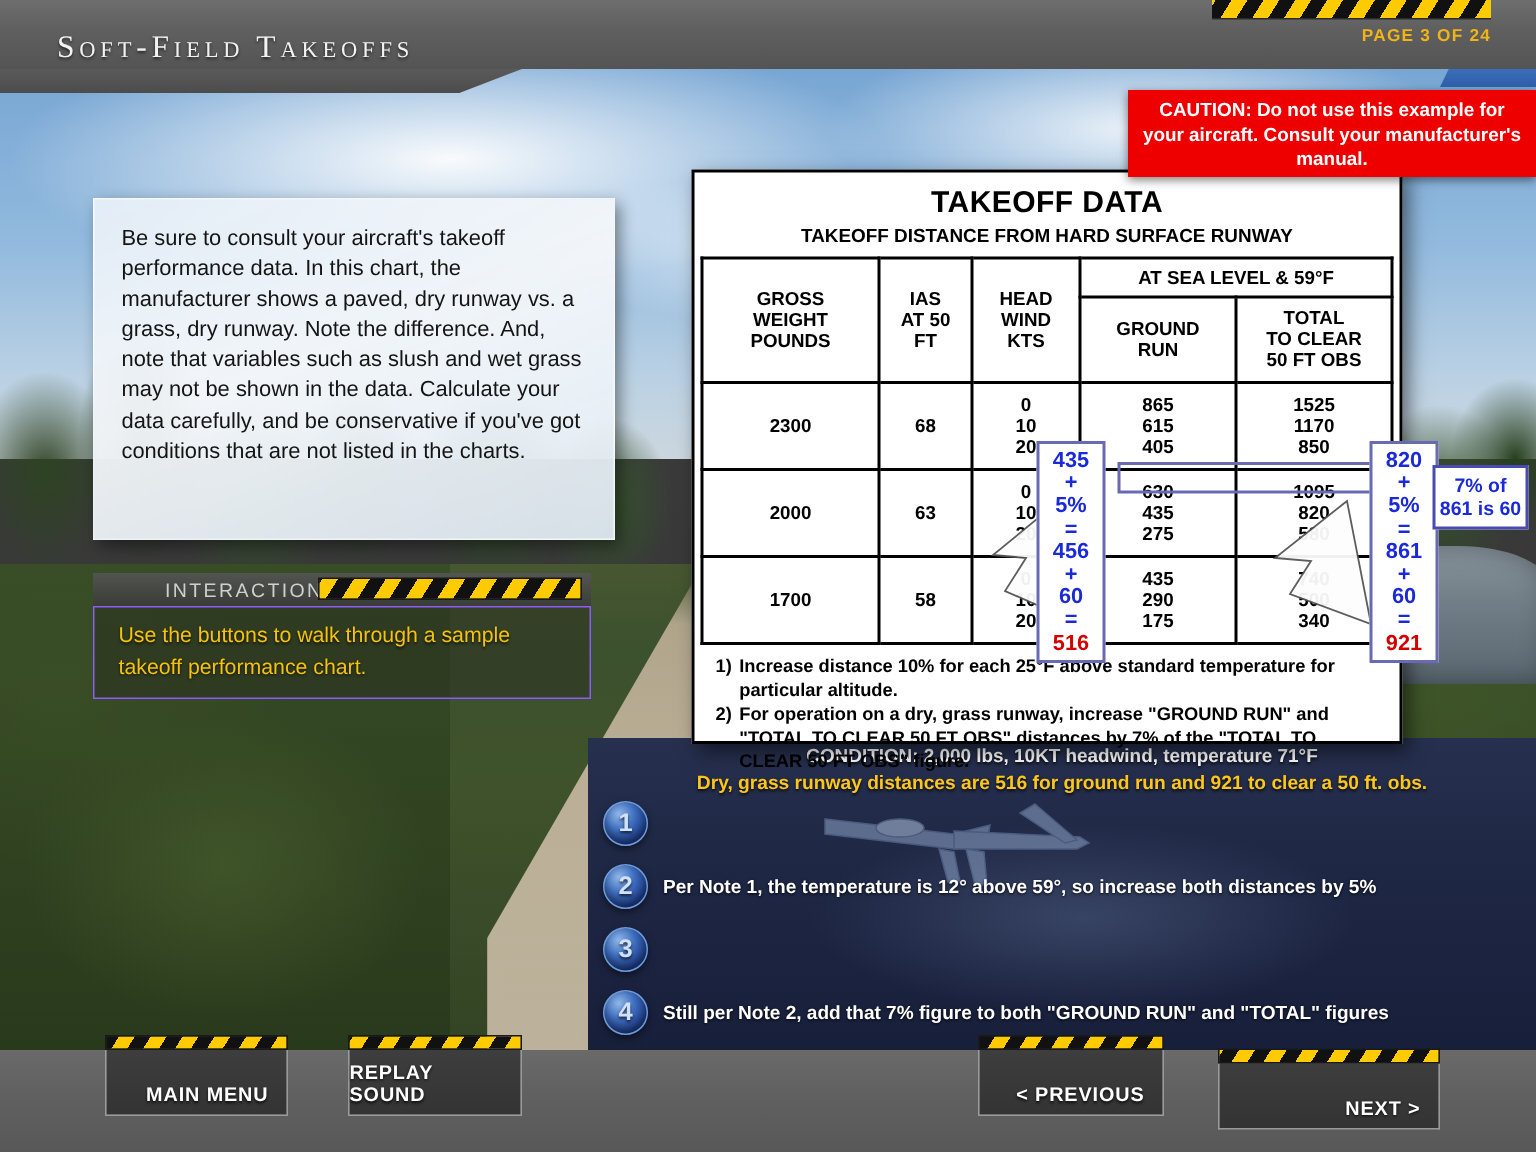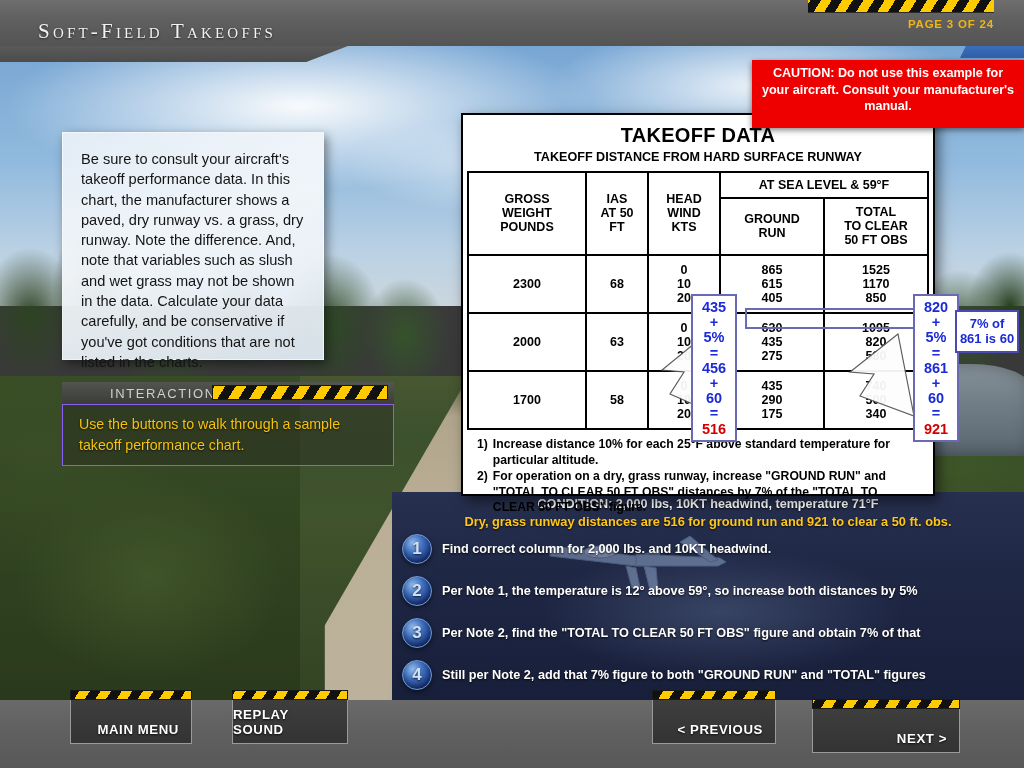--- a/index.html
+++ b/index.html
@@ -117,21 +117,21 @@
     position:absolute; right:30px; top:0; width:186px; height:13px;
     border-bottom: 1px solid #2b2b2b;
   }
   .page-indicator {
     position:absolute; right:30px; top:18px;
     font-size: 11.5px; font-weight: bold; color: #f0b41a; letter-spacing: .8px;
   }
 
   
   .text-panel {
-    position:absolute; left:62px; top:132px; width:262px; height:228px;
+    position:absolute; left:62px; top:132px; width:348px; height:228px;
     background: linear-gradient(160deg, rgba(232,240,248,.93) 0%, rgba(244,247,250,.95) 45%, rgba(226,236,245,.93) 100%);
     border: 1px solid rgba(255,255,255,.5);
     box-shadow: 3px 4px 10px rgba(0,0,0,.45);
     padding: 16px 18px;
     font-size: 14.6px; line-height: 20.3px; color: #141414;
     z-index: 12;
   }
 
   
   .inter-head {
@@ -150,21 +150,21 @@
     position:absolute; left:62px; top:404px; width:332px; height:62px; z-index:12;
     border: 1px solid #8b5cf6;
     background: rgba(40,42,30,.45);
     padding: 9px 16px;
     color: #f5c20e; font-size: 14.2px; line-height: 21px;
     text-shadow: 0 1px 2px rgba(0,0,0,.7);
   }
 
   
   .caution {
-    position:absolute; left:752px; top:60px; width:272px; height:68px; z-index:20;
+    position:absolute; left:752px; top:60px; width:272px; height:58px; z-index:20;
     background: #ef0000; color:#fff;
     font-size: 12.6px; font-weight: bold; line-height: 16.5px;
     text-align:center; padding: 5px 8px;
     box-shadow: 0 2px 6px rgba(0,0,0,.5);
   }
 
   
   .chart-card {
     position:absolute; left:461px; top:113px; width:474px; height:383px; z-index:14;
     background: #ffffff; border: 2px solid #000;
@@ -496,29 +496,27 @@
         <polygon points="86,50 92,72 100,72 96,52"></polygon>
         <ellipse cx="60" cy="36" rx="16" ry="6" fill="#b3c4e0"></ellipse>
       </g>
     </svg>
 
     <div class="cond-line">CONDITION: 2,000 lbs, 10KT headwind, temperature 71°F</div>
     <div class="dry-line">Dry, grass runway distances are 516 for ground run and 921 to clear a 50 ft. obs.</div>
 
     <div class="step" style="top:38px;">
       <div class="step-badge">1</div>
-      <div class="step-text">Find correct column for 2,000 lbs. and 10KT headwind.</div>
     </div>
     <div class="step" style="top:80px;">
       <div class="step-badge">2</div>
       <div class="step-text">Per Note 1, the temperature is 12° above 59°, so increase both distances by 5%</div>
     </div>
     <div class="step" style="top:122px;">
       <div class="step-badge">3</div>
-      <div class="step-text">Per Note 2, find the "TOTAL TO CLEAR 50 FT OBS" figure and obtain 7% of that</div>
     </div>
     <div class="step" style="top:164px;">
       <div class="step-badge">4</div>
       <div class="step-text">Still per Note 2, add that 7% figure to both "GROUND RUN" and "TOTAL" figures</div>
     </div>
   </div>
 
   <div class="botbar"></div>
 
   <div class="navbtn btn-replay">

